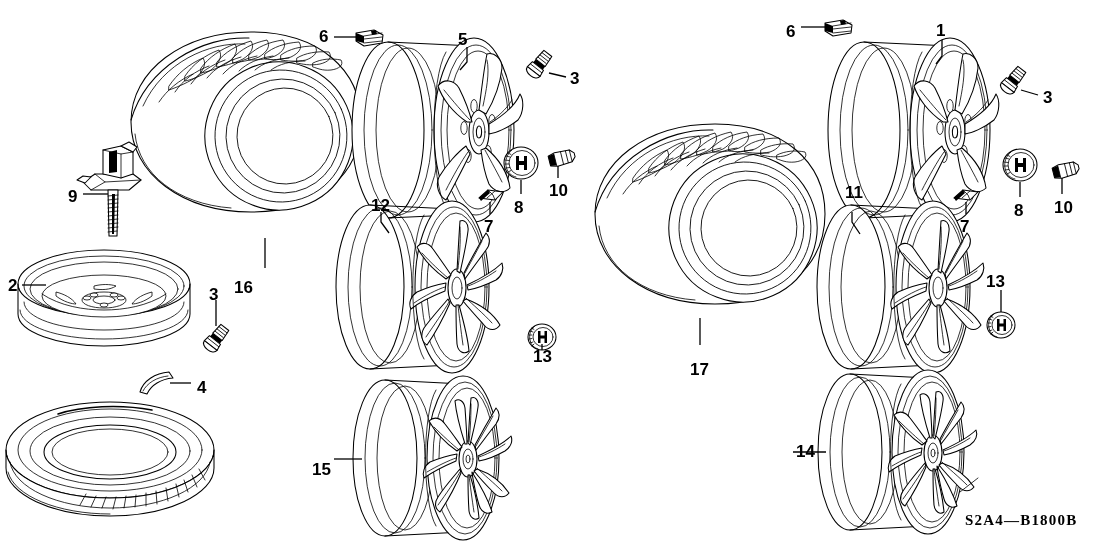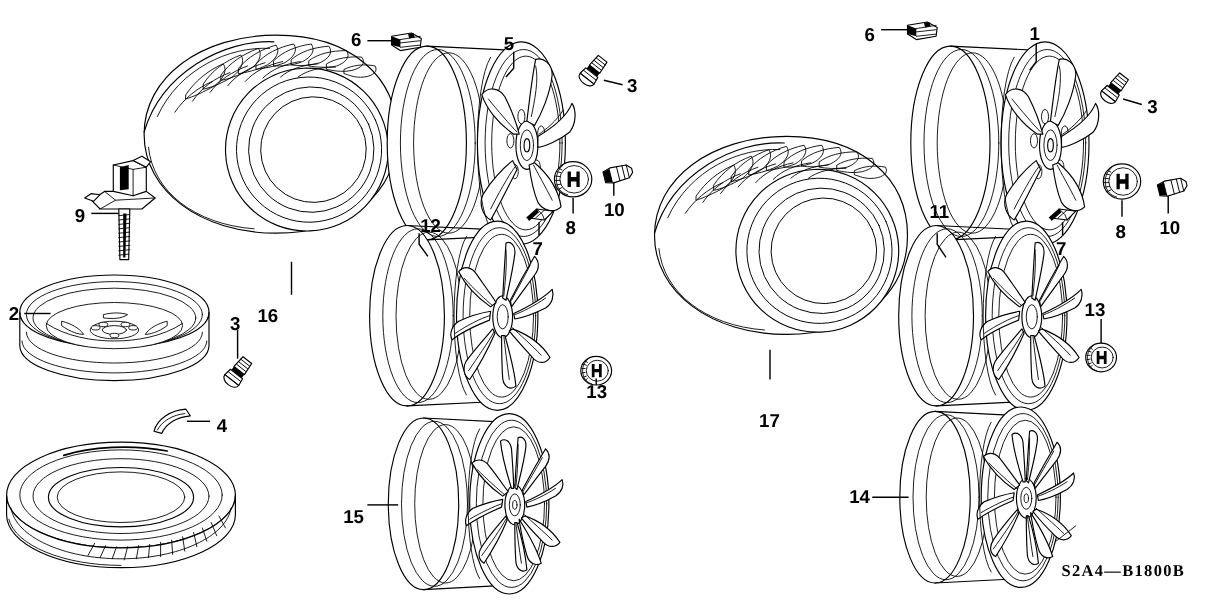--- a/index.html
+++ b/index.html
@@ -469,34 +469,34 @@
 
   <path class="lnT" d="M960,492 L978,478"></path>
 </svg>
 
 <div class="num" style="left:319px;top:28px">6</div>
 <div class="num" style="left:458px;top:31px">5</div>
 <div class="num" style="left:570px;top:70px">3</div>
 <div class="num" style="left:68px;top:188px">9</div>
 <div class="num" style="left:514px;top:199px">8</div>
 <div class="num" style="left:549px;top:182px">10</div>
-<div class="num" style="left:382px;top:197px">12</div>
+<div class="num" style="left:371px;top:197px">12</div>
 <div class="num" style="left:484px;top:218px">7</div>
 <div class="num" style="left:234px;top:279px">16</div>
 <div class="num" style="left:8px;top:277px">2</div>
 <div class="num" style="left:209px;top:286px">3</div>
 <div class="num" style="left:533px;top:348px">13</div>
 <div class="num" style="left:197px;top:379px">4</div>
 <div class="num" style="left:312px;top:461px">15</div>
 <div class="num" style="left:786px;top:23px">6</div>
 <div class="num" style="left:936px;top:22px">1</div>
 <div class="num" style="left:1043px;top:89px">3</div>
 <div class="num" style="left:845px;top:184px">11</div>
 <div class="num" style="left:960px;top:218px">7</div>
 <div class="num" style="left:1014px;top:202px">8</div>
 <div class="num" style="left:1054px;top:199px">10</div>
 <div class="num" style="left:986px;top:273px">13</div>
-<div class="num" style="left:690px;top:374px">17</div>
-<div class="num" style="left:772px;top:443px">14</div>
+<div class="num" style="left:690px;top:361px">17</div>
+<div class="num" style="left:796px;top:443px">14</div>
 
 <div class="code" style="left:965px;top:512px">S2A4—B1800B</div>
 
 </div>
 
 </body></html>

